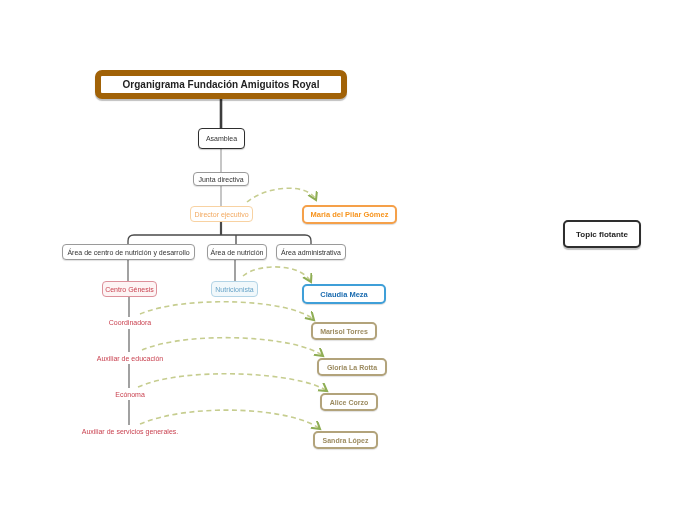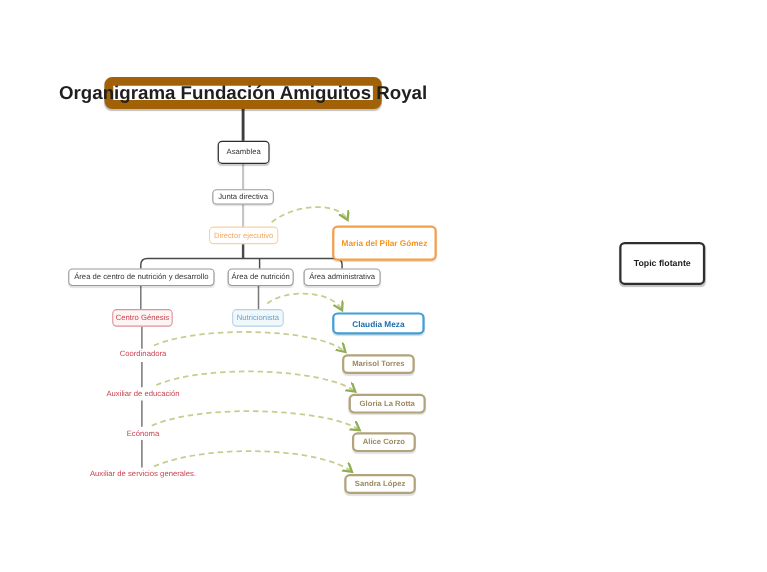--- a/index.html
+++ b/index.html
@@ -6,21 +6,21 @@
   .canvas{
     position:relative;width:697px;height:520px;background:#ffffff;overflow:hidden;
     font-family:"Liberation Sans", sans-serif;
   }
   svg.wires{position:absolute;left:0;top:0;z-index:0;}
   .node{
     position:absolute;z-index:2;box-sizing:border-box;background:#fff;
     display:flex;align-items:center;justify-content:center;text-align:center;
     white-space:nowrap;cursor:default;
   }
-  .n-root{border:8px solid #a16207;border-radius:7px;font-weight:bold;font-size:17px;color:#1f1f1f;box-shadow:0 1.5px 1px rgba(0,0,0,.25);}
+  .n-root{border:6px solid #a16207;border-radius:7px;font-weight:bold;font-size:10px;color:#1f1f1f;box-shadow:0 1.5px 1px rgba(0,0,0,.25);}
   .n-black-sm{border:1.5px solid #2e2e2e;border-radius:4px;font-size:7px;color:#333;box-shadow:0 1px 1px rgba(0,0,0,.2);}
   .n-gray{border:1px solid #9a9a9a;border-radius:4px;font-size:7px;color:#333;box-shadow:0 1px 1px rgba(0,0,0,.12);}
   .n-orange-light{border:1.5px solid #f8d2a2;border-radius:4px;font-size:7px;color:#f2a960;}
   .n-orange{border:2px solid #f5a049;border-radius:5px;font-size:7.5px;font-weight:bold;color:#f7941e;box-shadow:0 1px 1px rgba(0,0,0,.15);}
   .n-red{border:1.5px solid #dc919b;border-radius:4px;font-size:7px;color:#c94250;background:#fdf4f4;}
   .n-blue-light{border:1.5px solid #b3d4e6;border-radius:4px;font-size:7px;color:#68a4c8;background:#f1f8fb;}
   .n-blue{border:2px solid #3f9fd8;border-radius:5px;font-size:7.5px;font-weight:bold;color:#1b6cb0;box-shadow:0 1px 1px rgba(0,0,0,.15);}
   .n-tan{border:2px solid #b2a37b;border-radius:5px;font-size:7px;font-weight:bold;color:#9c8b60;box-shadow:0 1px 1px rgba(0,0,0,.12);}
   .n-float{border:2px solid #2e2e2e;border-radius:5px;font-size:8px;font-weight:bold;color:#1f1f1f;box-shadow:0 1.5px 1px rgba(0,0,0,.25);}
   .lbl-red{
@@ -65,21 +65,21 @@
   </svg>
 
   <div class="node n-root" style="left:95px;top:70px;width:252px;height:29px;">Organigrama Fundación Amiguitos Royal</div>
 
   <div class="node n-black-sm" style="left:198px;top:128px;width:47px;height:21px;">Asamblea</div>
 
   <div class="node n-gray" style="left:193px;top:172px;width:56px;height:14px;">Junta directiva</div>
 
   <div class="node n-orange-light" style="left:190px;top:206px;width:63px;height:16px;">Director ejecutivo</div>
 
-  <div class="node n-orange" style="left:302px;top:205px;width:95px;height:32px;">Maria del Pilar Gómez</div>
+  <div class="node n-orange" style="left:302px;top:205px;width:95px;height:19px;">Maria del Pilar Gómez</div>
 
   <div class="node n-gray" style="left:62px;top:244px;width:133px;height:16px;">Área de centro de nutrición y desarrollo</div>
 
   <div class="node n-gray" style="left:207px;top:244px;width:60px;height:16px;">Área de nutrición</div>
 
   <div class="node n-gray" style="left:276px;top:244px;width:70px;height:16px;">Área administrativa</div>
 
   <div class="node n-red" style="left:102px;top:281px;width:55px;height:16px;">Centro Génesis</div>
 
   <div class="node n-blue-light" style="left:211px;top:281px;width:47px;height:16px;">Nutricionista</div>
@@ -95,15 +95,15 @@
   <div class="node n-tan" style="left:317px;top:358px;width:70px;height:18px;">Gloria La Rotta</div>
 
   <div class="lbl-red" style="left:130px;top:390px;">Ecónoma</div>
 
   <div class="node n-tan" style="left:320px;top:393px;width:58px;height:18px;">Alice Corzo</div>
 
   <div class="lbl-red" style="left:130px;top:427px;">Auxiliar de servicios generales.</div>
 
   <div class="node n-tan" style="left:313px;top:431px;width:65px;height:18px;">Sandra López</div>
 
-  <div class="node n-float" style="left:563px;top:220px;width:78px;height:39px;">Topic flotante</div>
+  <div class="node n-float" style="left:563px;top:220px;width:78px;height:28px;">Topic flotante</div>
 
 </div>
 
 </body></html>

